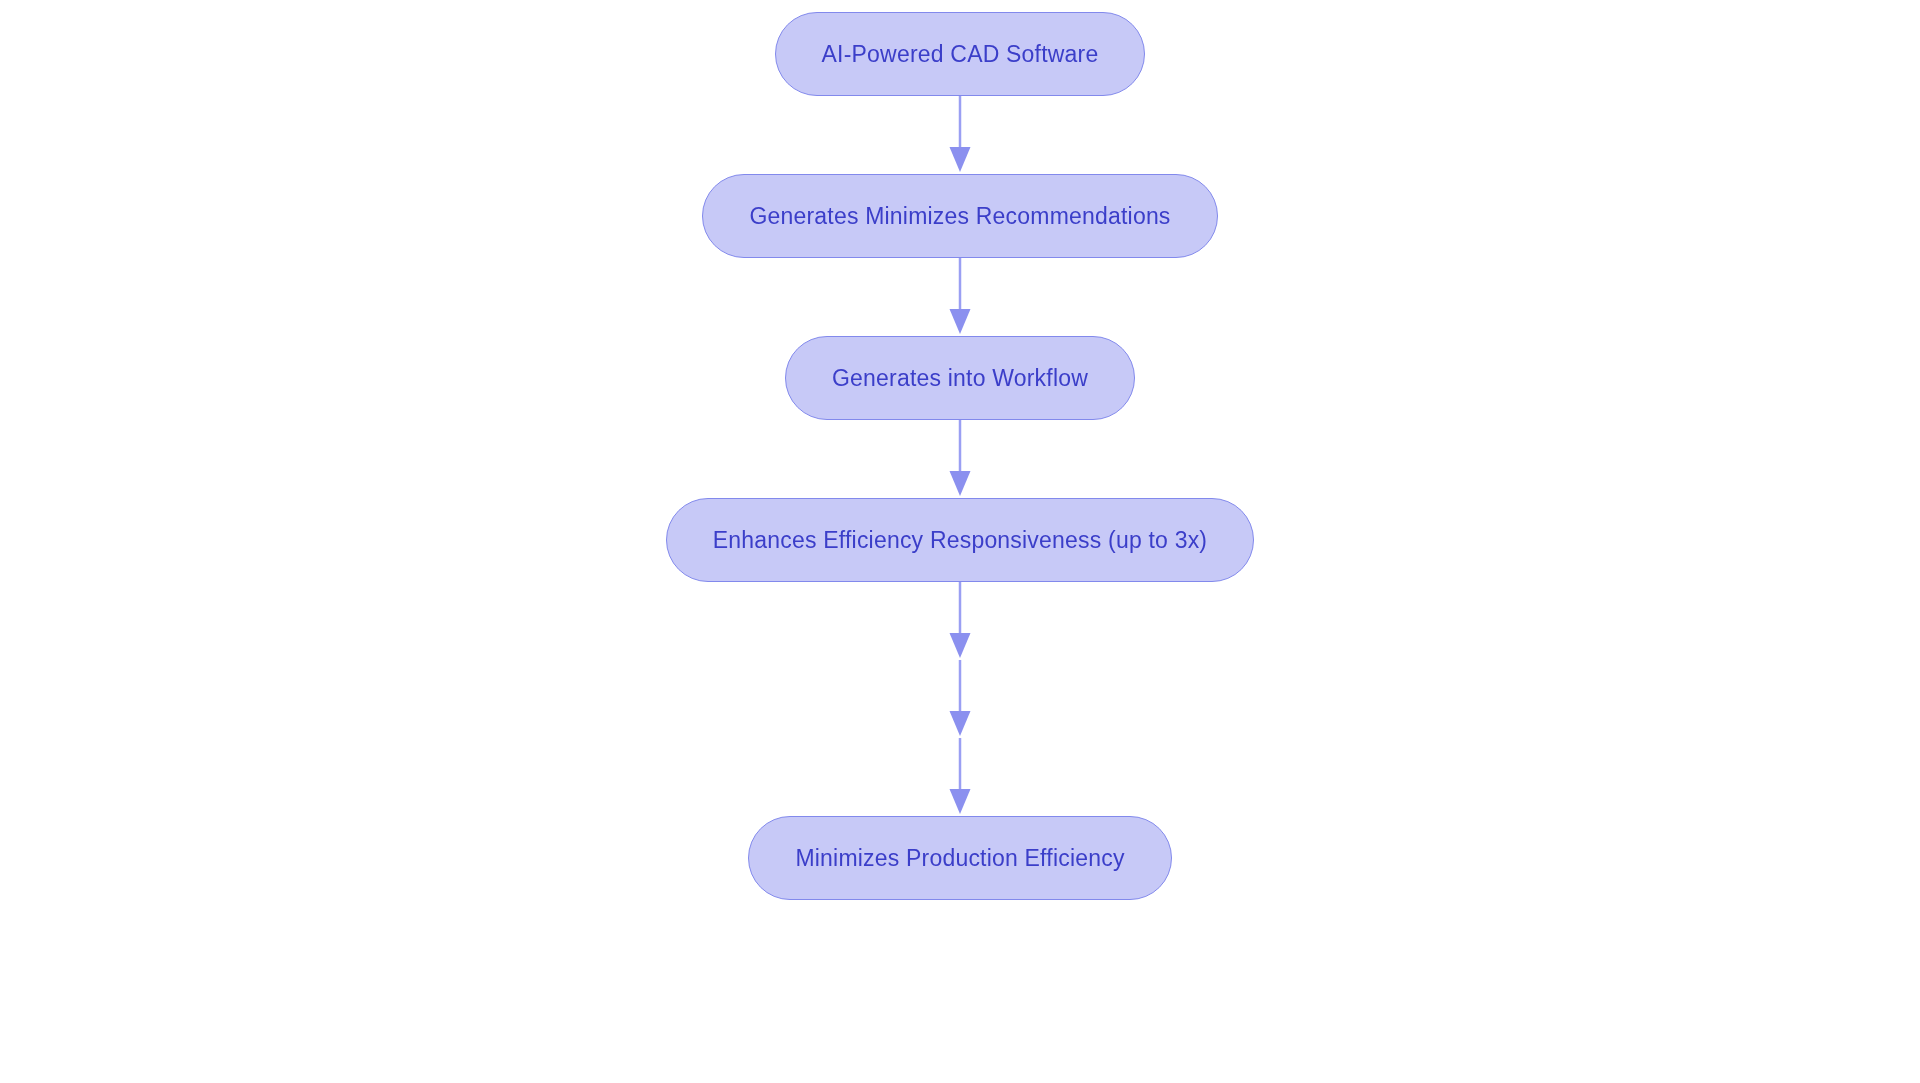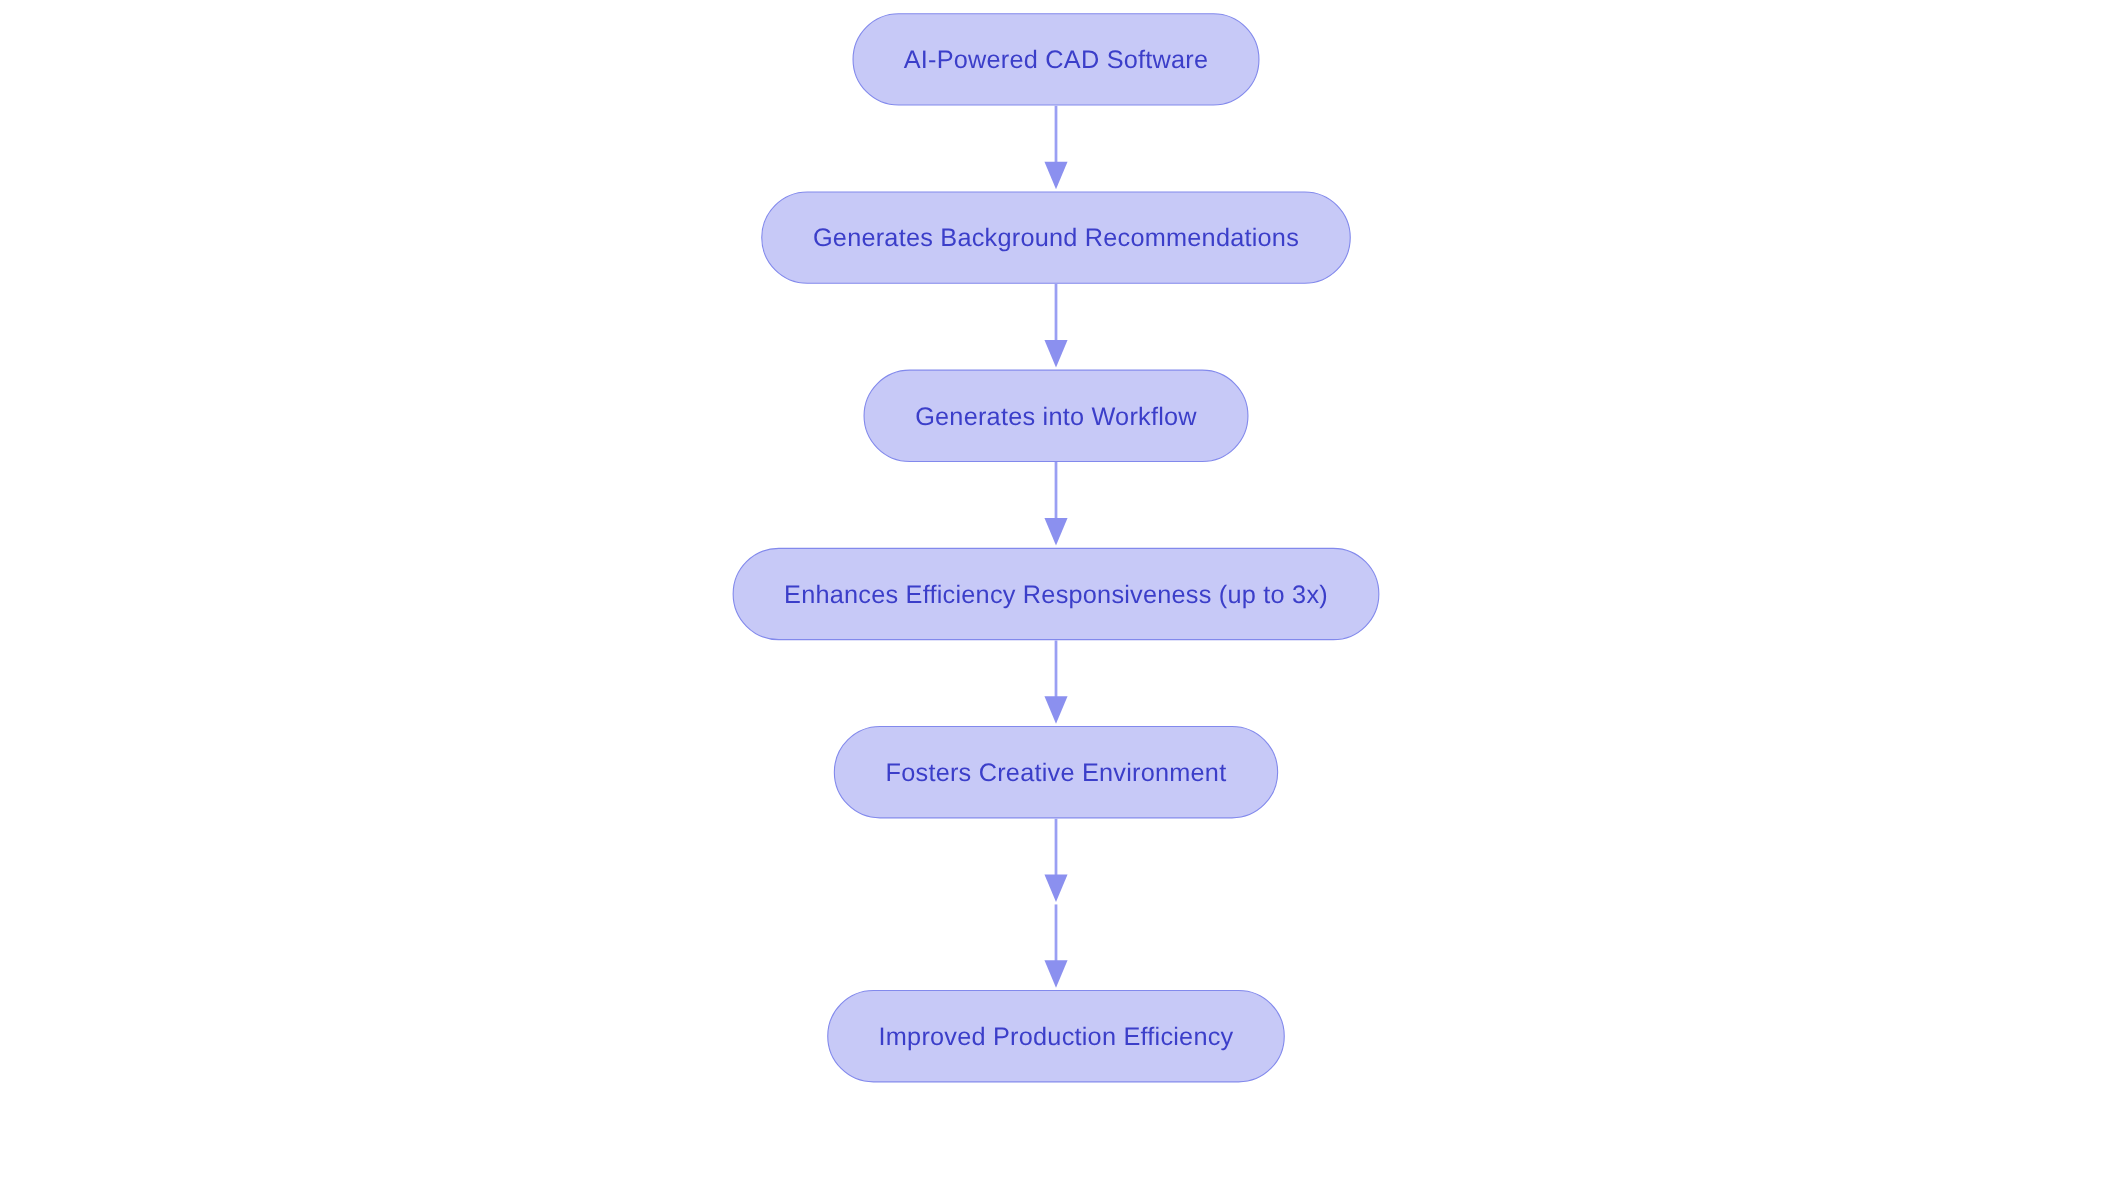--- a/index.html
+++ b/index.html
@@ -68,21 +68,21 @@
   </div>
 
   <div class="arrow">
     <svg width="26" height="78" viewBox="0 0 26 78" aria-hidden="true">
       <line x1="13" y1="0" x2="13" y2="55"></line>
       <path d="M 2.5,51 L 23.5,51 L 13,76 Z"></path>
     </svg>
   </div>
 
   <div class="node">
-    <span class="node-label">Generates Background Recommendations</span>
+    <span class="node-label">Generates Minimizes Recommendations</span>
   </div>
 
   <div class="arrow">
     <svg width="26" height="78" viewBox="0 0 26 78" aria-hidden="true">
       <line x1="13" y1="0" x2="13" y2="55"></line>
       <path d="M 2.5,51 L 23.5,51 L 13,76 Z"></path>
     </svg>
   </div>
 
   <div class="node">
@@ -100,36 +100,33 @@
     <span class="node-label">Enhances Efficiency Responsiveness (up to 3x)</span>
   </div>
 
   <div class="arrow">
     <svg width="26" height="78" viewBox="0 0 26 78" aria-hidden="true">
       <line x1="13" y1="0" x2="13" y2="55"></line>
       <path d="M 2.5,51 L 23.5,51 L 13,76 Z"></path>
     </svg>
   </div>
 
-  <div class="node">
-    <span class="node-label">Fosters Creative Environment</span>
-  </div>
 
   <div class="arrow">
     <svg width="26" height="78" viewBox="0 0 26 78" aria-hidden="true">
       <line x1="13" y1="0" x2="13" y2="55"></line>
       <path d="M 2.5,51 L 23.5,51 L 13,76 Z"></path>
     </svg>
   </div>
 
 
   <div class="arrow">
     <svg width="26" height="78" viewBox="0 0 26 78" aria-hidden="true">
       <line x1="13" y1="0" x2="13" y2="55"></line>
       <path d="M 2.5,51 L 23.5,51 L 13,76 Z"></path>
     </svg>
   </div>
 
   <div class="node">
-    <span class="node-label">Improved Production Efficiency</span>
+    <span class="node-label">Minimizes Production Efficiency</span>
   </div>
 </div>
 </div>
 
 </body></html>

